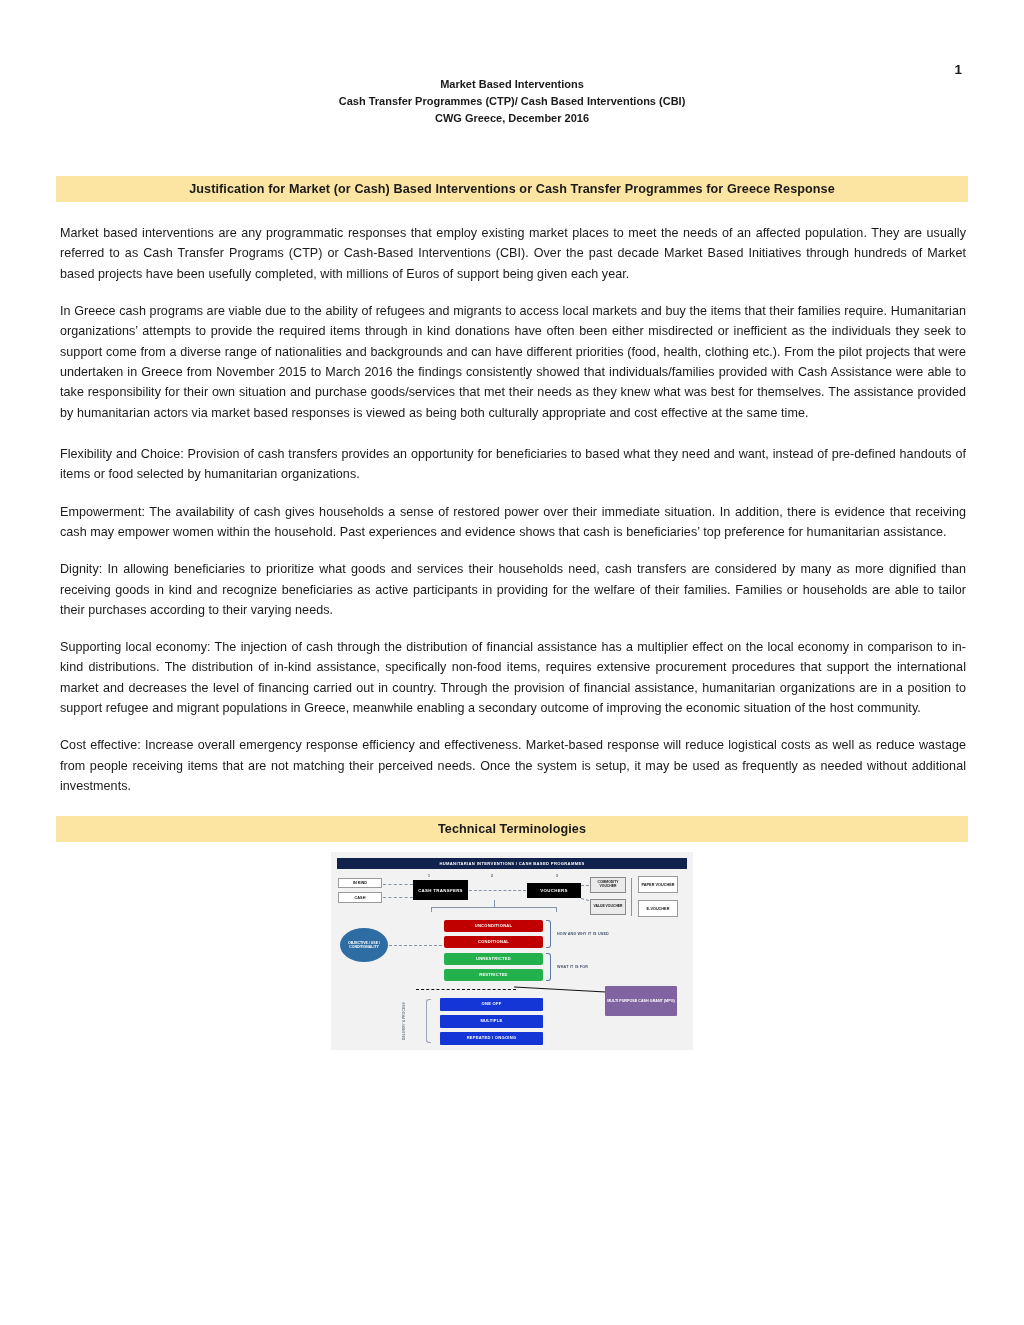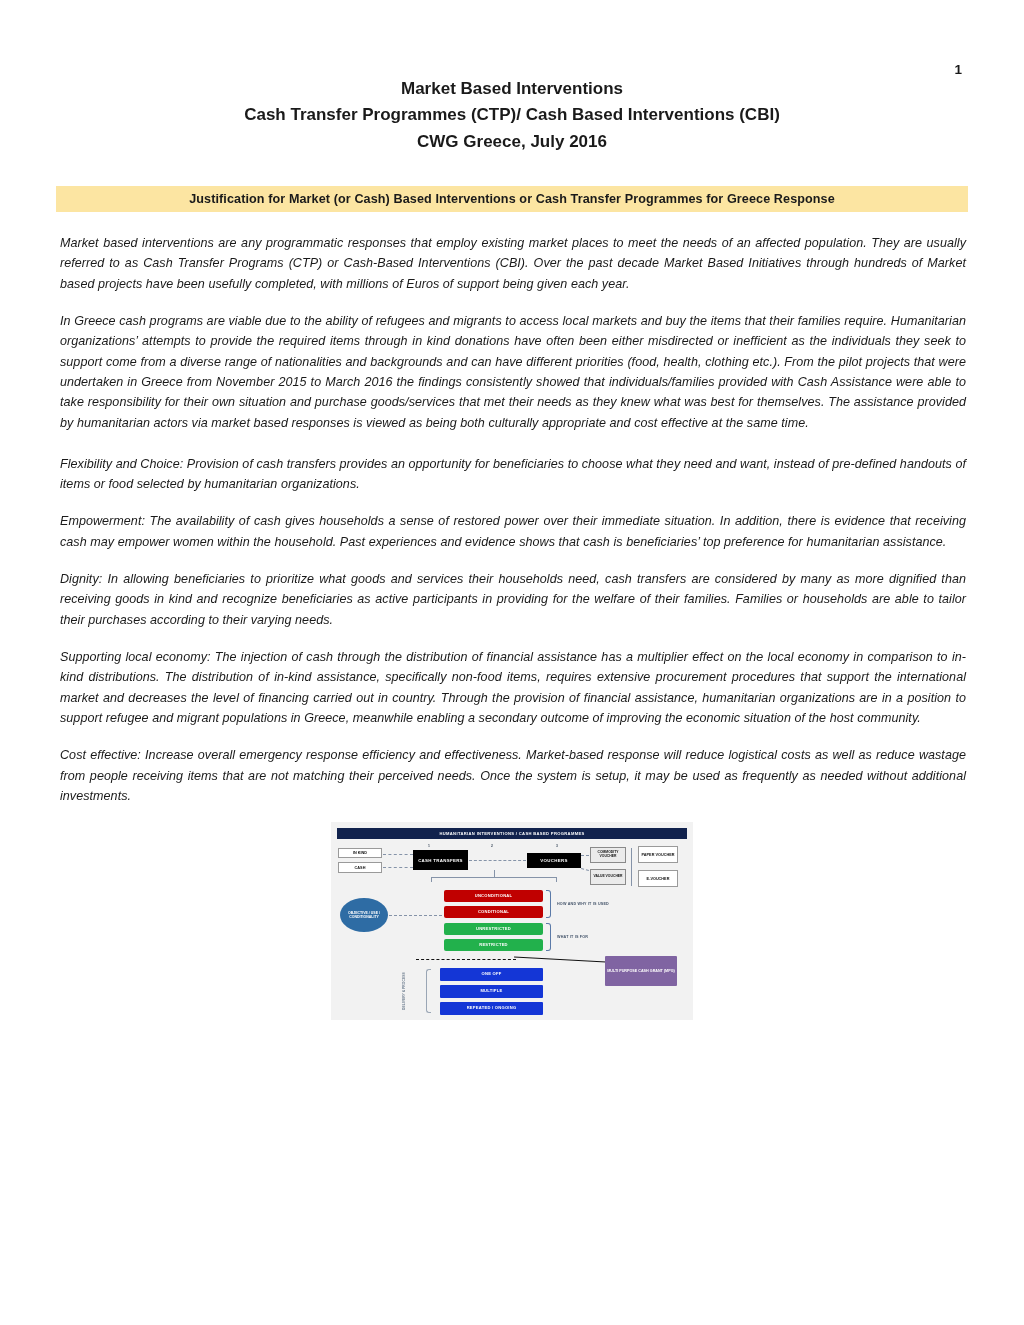--- a/index.html
+++ b/index.html
@@ -28,44 +28,43 @@
     top: 62px;
     right: 62px;
     font-size: 13.5px;
     font-weight: bold;
     color: #1a1a1a;
     letter-spacing: 0;
   }
   .doc-title {
     padding-top: 76px;
     text-align: center;
-    font-size: 17px;
+    font-size: 11px;
     font-weight: bold;
     line-height: 1.55;
     color: #1a1a1a;
   }
   .doc-title .line { display: block; }
 
   .banner {
     margin: 0 56px;
     background: #fce5a2;
     text-align: center;
     font-size: 12.6px;
     font-weight: bold;
     color: #1a1a1a;
     padding: 6px 4px 6px 4px;
     letter-spacing: 0.1px;
   }
-  .banner-wrap-1 { margin-top: 31px; }
+  .banner-wrap-1 { margin-top: 49px; }
   .banner-wrap-2 { margin-top: 14px; }
   .banner-wrap-3 { margin-top: 20px; }
 
   .body-area {
     margin: 0 58px 0 60px;
-    font-style: italic;
   }
   p.para {
     font-size: 12.55px;
     line-height: 1.62;
     text-align: justify;
     margin: 0 0 17px 0;
     color: #1a1a1a;
     letter-spacing: 0.05px;
   }
   p.para.first { margin-top: 21px; }
@@ -180,41 +179,44 @@
 </head>
 <body>
 
 <div class="page">
 
   <div class="page-number">1</div>
 
   <div class="doc-title">
     <span class="line">Market Based Interventions</span>
     <span class="line">Cash Transfer Programmes (CTP)/ Cash Based Interventions (CBI)</span>
-    <span class="line">CWG Greece, July 2016</span>
+    <span class="line">CWG Greece, December 2016</span>
   </div>
 
   <div class="banner-wrap-1">
     <div class="banner">Justification for Market (or Cash) Based Interventions or Cash Transfer Programmes for Greece Response</div>
   </div>
 
   <div class="body-area">
     <p class="para first">Market based interventions are any programmatic responses that employ existing market places to meet the needs of an affected population.  They are usually referred to as Cash Transfer Programs (CTP) or Cash-Based Interventions (CBI). Over the past decade Market Based Initiatives through hundreds of Market based projects have been usefully completed, with millions of Euros of support being given each year.</p>
     <p class="para">In Greece cash programs are viable due to the ability of refugees and migrants to access local markets and buy the items that their families require. Humanitarian organizations’ attempts to provide the required items through in kind donations have often been either misdirected or inefficient as the individuals they seek to support come from a diverse range of nationalities and backgrounds and can have different priorities (food, health, clothing etc.). From the pilot projects that were undertaken in Greece from November 2015 to March 2016 the findings consistently showed that individuals/families provided with Cash Assistance were able to take responsibility for their own situation and purchase goods/services that met their needs as they knew what was best for themselves. The assistance provided by humanitarian actors via market based responses is viewed as being both culturally appropriate and cost effective at the same time.</p>
   </div>
 
 
   <div class="body-area">
-    <p class="para first">Flexibility and Choice: Provision of cash transfers provides an opportunity for beneficiaries to choose what they need and want, instead of pre-defined handouts of items or food selected by humanitarian organizations.</p>
+    <p class="para first">Flexibility and Choice: Provision of cash transfers provides an opportunity for beneficiaries to based what they need and want, instead of pre-defined handouts of items or food selected by humanitarian organizations.</p>
     <p class="para">Empowerment: The availability of cash gives households a sense of restored power over their immediate situation. In addition, there is evidence that receiving cash may empower women within the household. Past experiences and evidence shows that cash is beneficiaries’ top preference for humanitarian assistance.</p>
     <p class="para">Dignity: In allowing beneficiaries to prioritize what goods and services their households need, cash transfers are considered by many as more dignified than receiving goods in kind and recognize beneficiaries as active participants in providing for the welfare of their families. Families or households are able to tailor their purchases according to their varying needs.</p>
     <p class="para">Supporting local economy: The injection of cash through the distribution of financial assistance has a multiplier effect on the local economy in comparison to in-kind distributions. The distribution of in-kind assistance, specifically non-food items, requires extensive procurement procedures that support the international market and decreases the level of financing carried out in country. Through the provision of financial assistance, humanitarian organizations are in a position to support refugee and migrant populations in Greece, meanwhile enabling a secondary outcome of improving the economic situation of the host community.</p>
     <p class="para tight">Cost effective:  Increase overall emergency response efficiency and effectiveness. Market-based response will reduce logistical costs as well as reduce wastage from people receiving items that are not matching their perceived needs. Once the system is setup, it may be used as frequently as needed without additional investments.</p>
   </div>
 
+  <div class="banner-wrap-3">
+    <div class="banner">Technical Terminologies</div>
+  </div>
 
   <div class="diagram-holder">
     <div class="diagram">
 
       <div class="dg-title">HUMANITARIAN INTERVENTIONS / CASH BASED PROGRAMMES</div>
 
       <div class="dg-num" style="left:97px; top:22px;">1</div>
       <div class="dg-num" style="left:160px; top:22px;">2</div>
       <div class="dg-num" style="left:225px; top:22px;">3</div>
 

